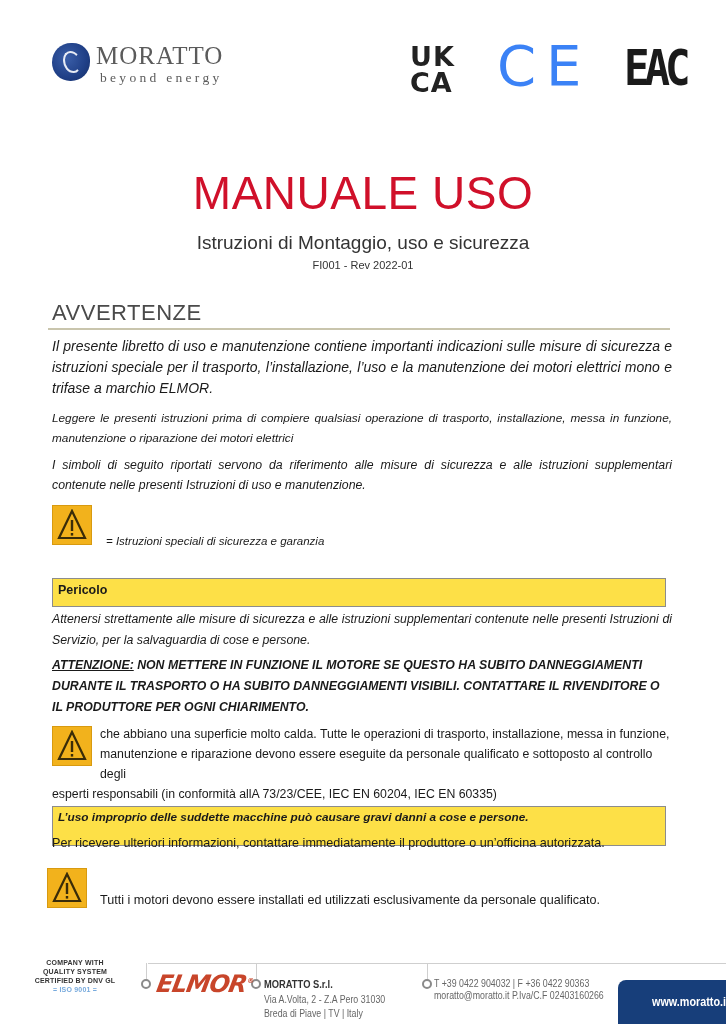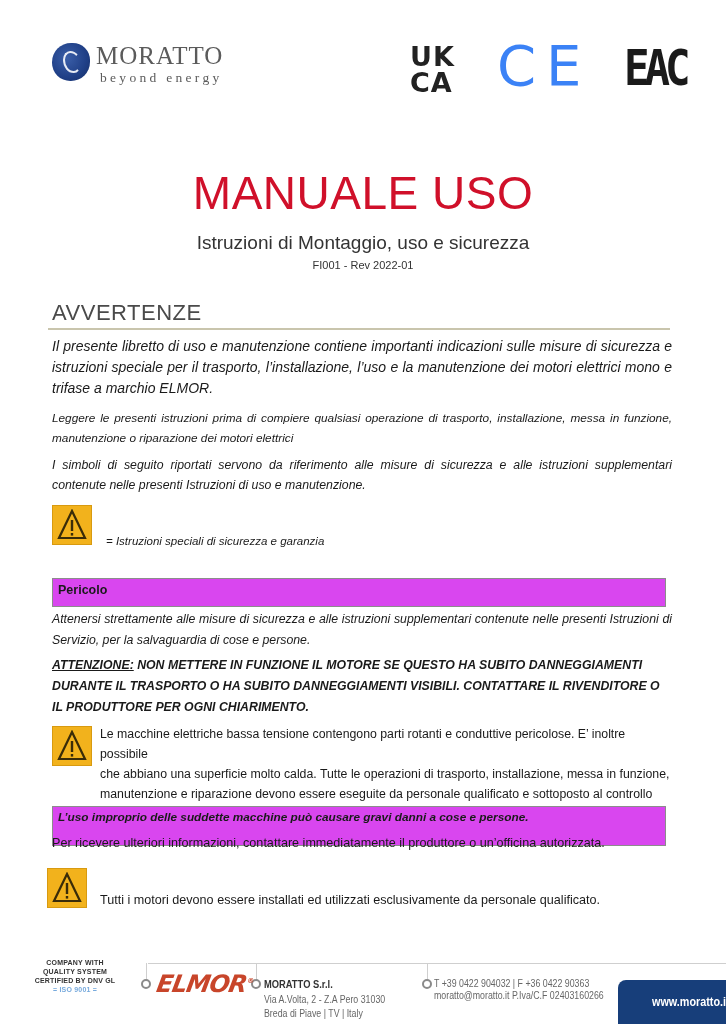--- a/index.html
+++ b/index.html
@@ -39,21 +39,21 @@
   .txt { left:52px; width:620px; text-align:justify; font-style:italic; line-height:21px; }
   .p1 { top:336px; font-size:14px; }
   .p2 { top:408px; font-size:11.8px; line-height:20px; }
   .p3 { top:455px; font-size:12.3px; line-height:20px; }
 
   .warn { width:40px; height:40px; background:#f2b21c; border:1px solid #d89a10; box-sizing:border-box; }
   .warn svg { position:absolute; left:4px; top:3px; }
   .w1 { left:52px; top:505px; }
   .w1-label { left:106px; top:535px; font-size:11.5px; font-style:italic; }
 
-  .box { left:52px; width:614px; background:#d946ef; border:1px solid #8c8c8c; box-sizing:border-box; }
+  .box { left:52px; width:614px; background:#fde047; border:1px solid #8c8c8c; box-sizing:border-box; }
   .pericolo { top:578px; height:29px; }
   .pericolo span { position:absolute; left:5px; top:4px; font-size:12.5px; font-weight:bold; }
   .p4 { top:609px; font-size:12.3px; line-height:21px; }
 
   .attn { left:52px; width:620px; top:655px; font-size:12.3px; font-weight:bold; font-style:italic; line-height:21px; }
   .attn u { text-decoration:underline; }
 
   .w2 { left:52px; top:726px; }
   .p5 { left:52px; width:620px; top:724px; font-size:12.3px; line-height:20px; }
   .p5 .ind { display:block; padding-left:48px; }
@@ -123,21 +123,20 @@
 <p class="abs attn"><u>ATTENZIONE:</u><span> NON METTERE IN FUNZIONE IL MOTORE SE QUESTO HA SUBITO DANNEGGIAMENTI DURANTE IL TRASPORTO O HA SUBITO DANNEGGIAMENTI VISIBILI. CONTATTARE IL RIVENDITORE O IL PRODUTTORE PER OGNI CHIARIMENTO.</span></p>
 
 <div class="abs warn w2">
   <svg width="30" height="32" viewBox="0 0 30 32">
       <polygon points="15,2 28,29 2,29" fill="none" stroke="#3a2c08" stroke-width="2.2"></polygon>
       <rect x="13.8" y="11" width="2.4" height="11" fill="#3a2c08"></rect>
       <rect x="13.8" y="24" width="2.4" height="2.6" fill="#3a2c08"></rect>
     </svg>
 </div>
 <p class="abs p5">
-  <span class="ind"> Le macchine elettriche bassa tensione contengono parti rotanti e conduttive pericolose. E’ inoltre possibile</span>
   <span class="ind">che abbiano una superficie molto calda. Tutte le operazioni di trasporto, installazione, messa in funzione,</span>
   <span class="ind">manutenzione e riparazione devono essere eseguite da personale qualificato e sottoposto al controllo degli</span>
   <span>esperti responsabili (in conformità allA 73/23/CEE, IEC EN 60204, IEC EN 60335)</span>
 </p>
 
 <div class="abs box improprio">
   <span>L’uso improprio delle suddette macchine può causare gravi danni a cose e persone.</span>
 </div>
 <p class="abs p6">Per ricevere ulteriori informazioni, contattare immediatamente il produttore o un’officina autorizzata.</p>
 

